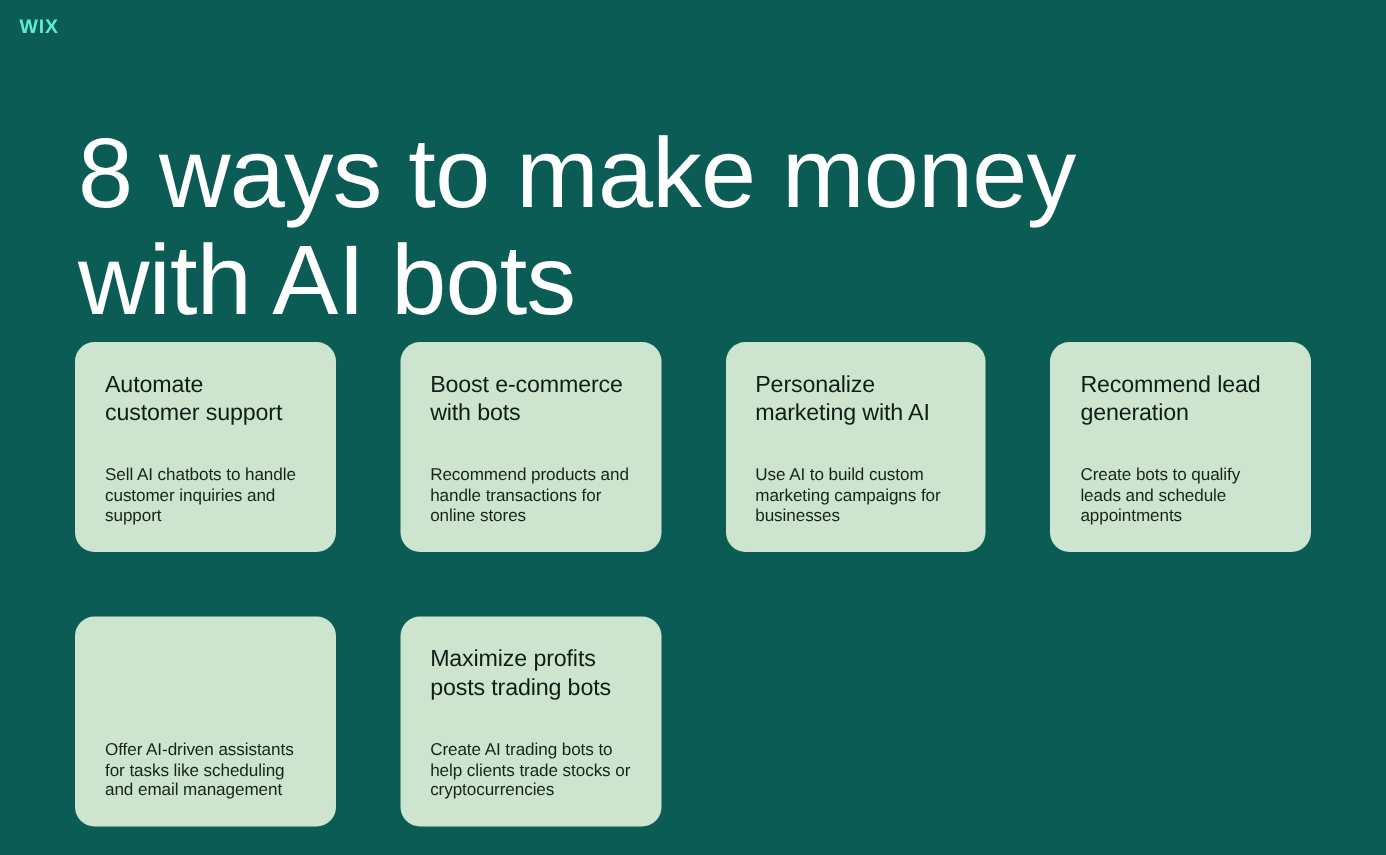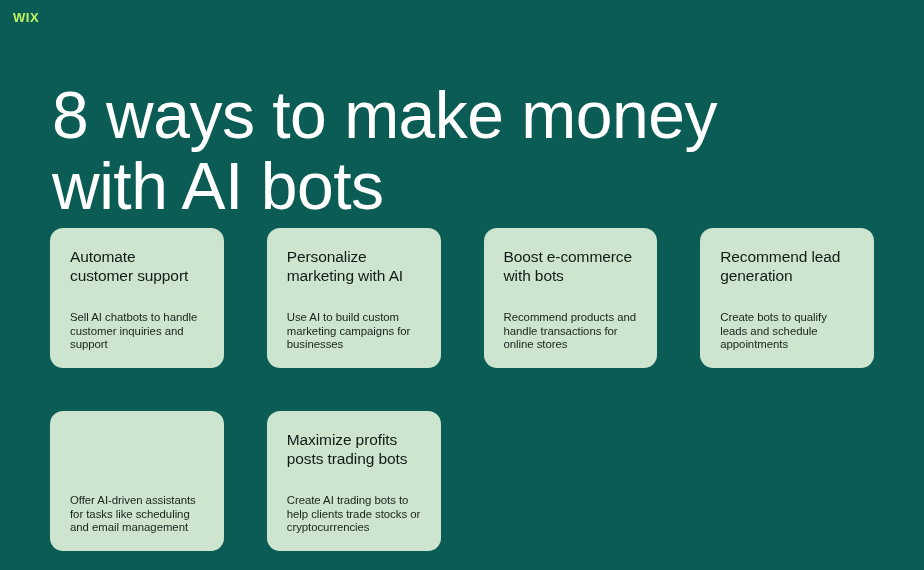--- a/index.html
+++ b/index.html
@@ -17,21 +17,21 @@
     position: relative;
     width: 924px;
     height: 570px;
     background: #0a5c54;
     box-sizing: border-box;
   }
   .brand-logo {
     position: absolute;
     left: 13px;
     top: 11px;
-    color: #bef264;
+    color: #5eead4;
     font-size: 13px;
     font-weight: 700;
     letter-spacing: 0.6px;
     line-height: 1;
   }
   .headline {
     position: absolute;
     left: 52px;
     top: 36px;
     width: 800px;
@@ -95,29 +95,29 @@
   <div class="card-grid">
 
     <div class="card">
       <div class="card-title">Automate
 customer support</div>
       <div class="card-body">Sell AI chatbots to handle customer inquiries and support</div>
     </div>
 
 
     <div class="card">
+      <div class="card-title">Boost e-commerce
+with bots</div>
+      <div class="card-body">Recommend products and handle transactions for online stores</div>
+    </div>
+
+    <div class="card">
       <div class="card-title">Personalize
 marketing with AI</div>
       <div class="card-body">Use AI to build custom marketing campaigns for businesses</div>
-    </div>
-
-    <div class="card">
-      <div class="card-title">Boost e-commerce
-with bots</div>
-      <div class="card-body">Recommend products and handle transactions for online stores</div>
     </div>
 
 
     <div class="card row-2-card">
       <div class="card-title">Recommend lead
 generation</div>
       <div class="card-body">Create bots to qualify leads and schedule appointments</div>
     </div>
 
     <div class="card row-2-card">

